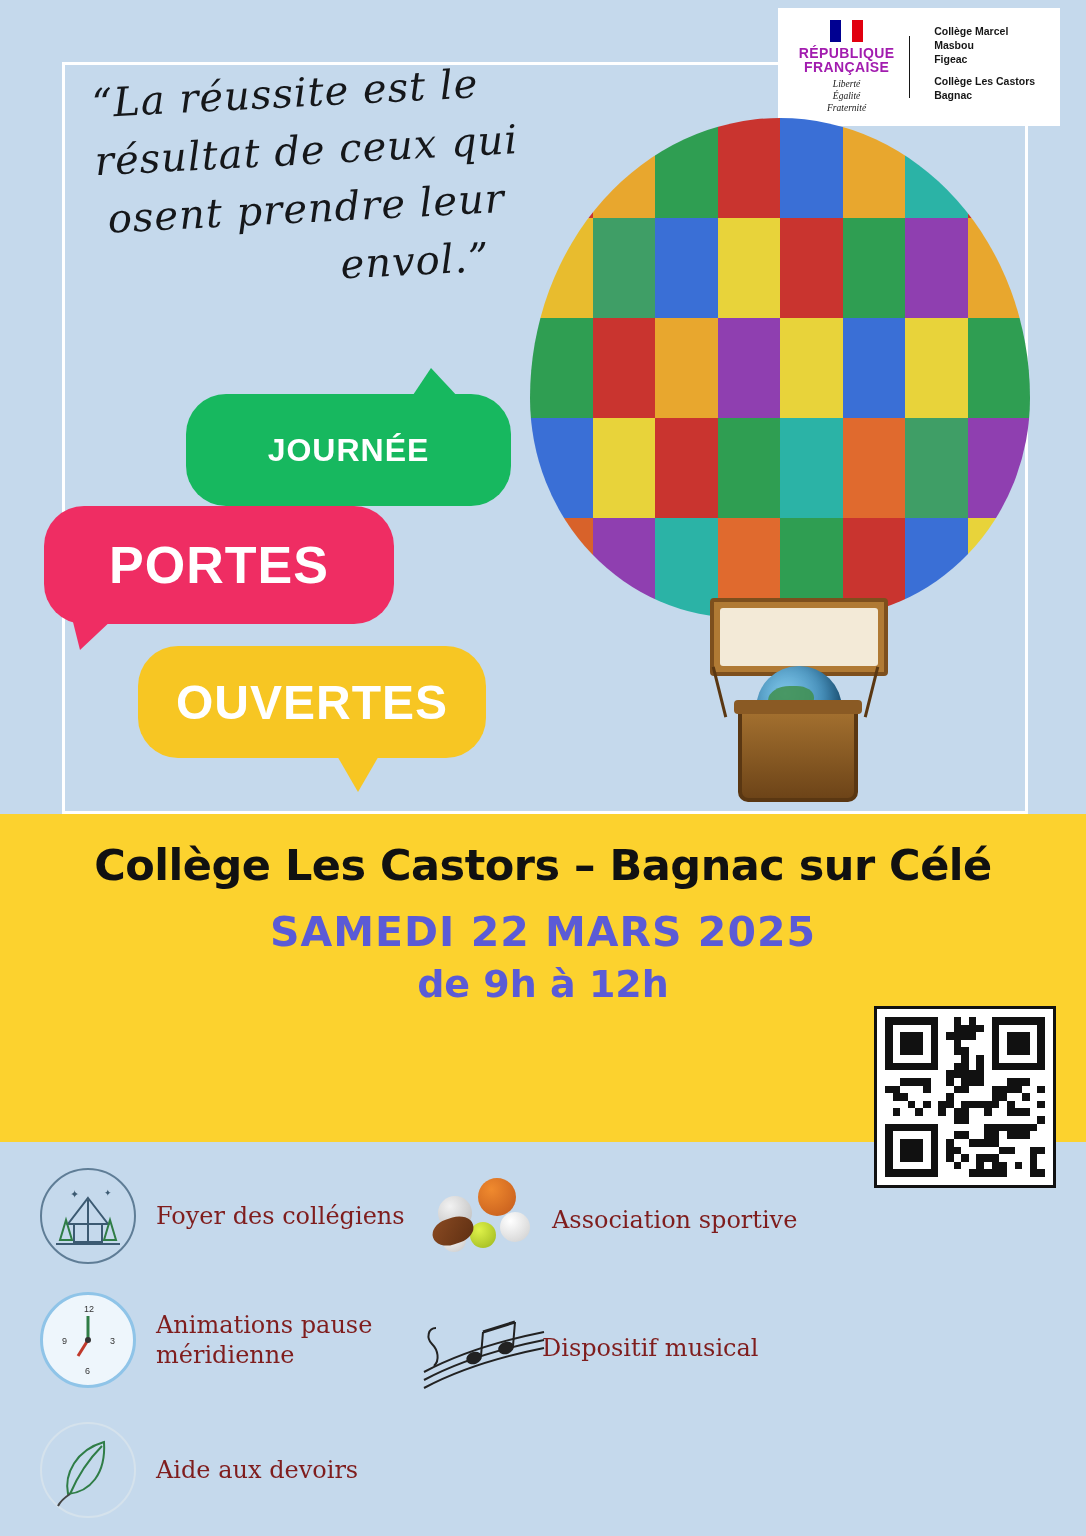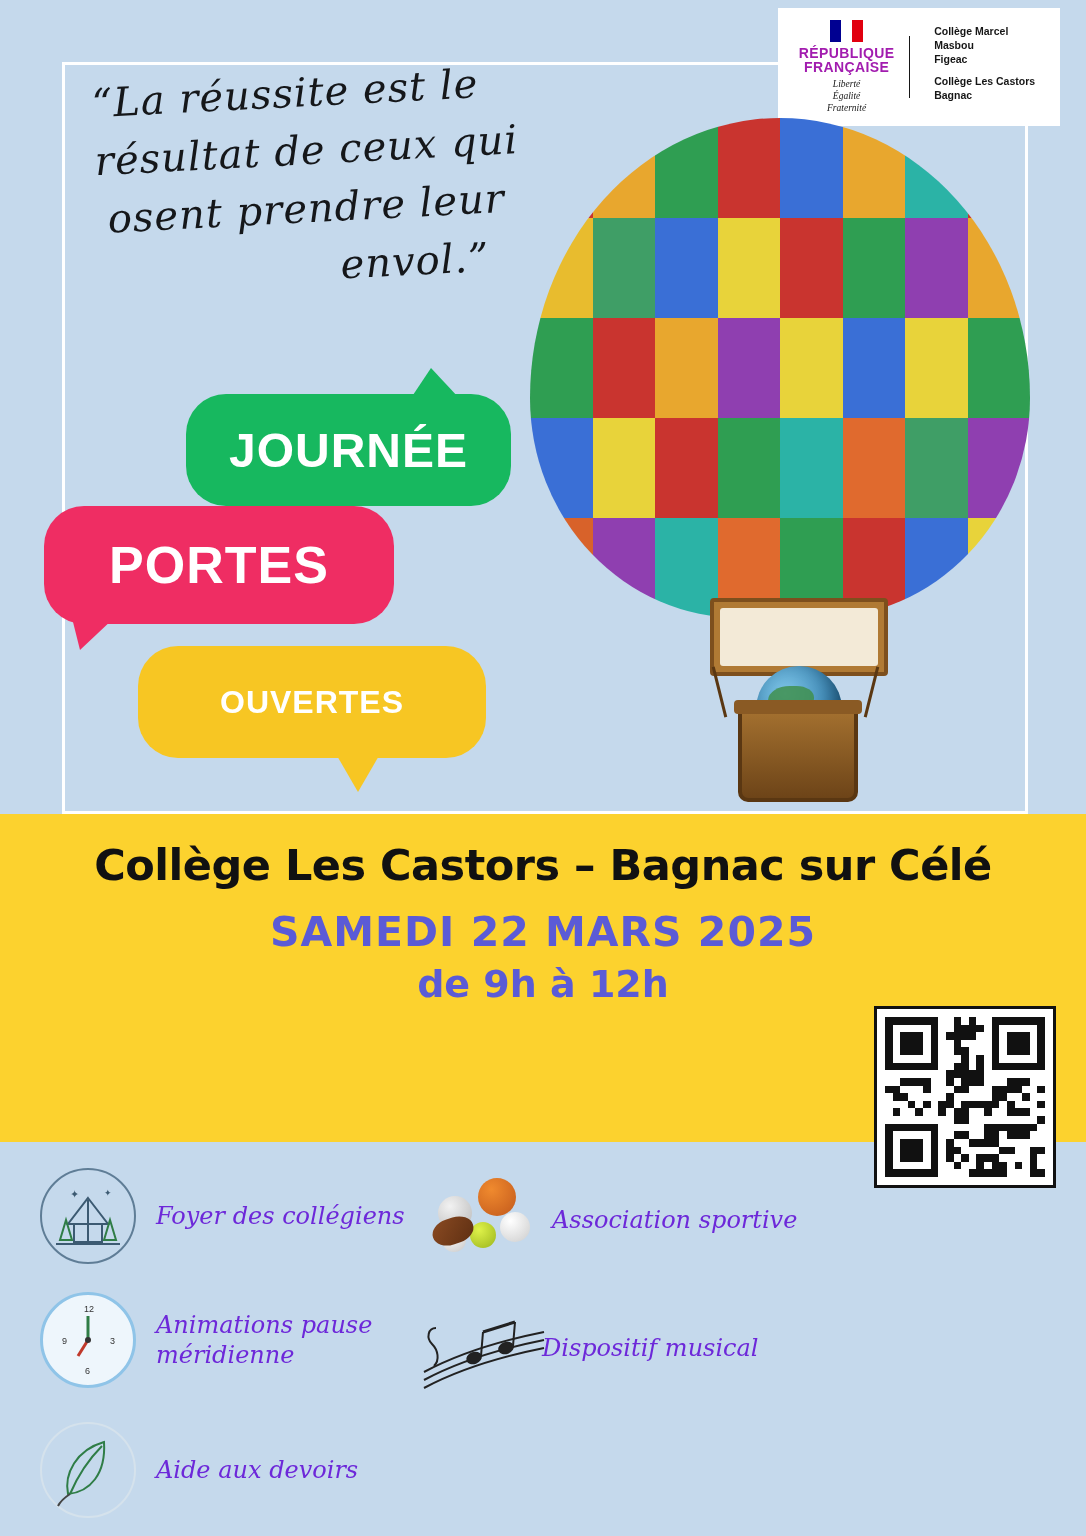--- a/index.html
+++ b/index.html
@@ -115,21 +115,21 @@
   }
   .bubble::after {
     content: "";
     position: absolute;
     width: 0; height: 0;
   }
   .bubble-1 {
     left: 186px; top: 394px;
     width: 325px; height: 112px;
     background: #17b85f;
-    font-size: 48px;
+    font-size: 32px;
   }
   .bubble-1::after {
     right: 52px; top: -26px;
     border-left: 20px solid transparent;
     border-right: 28px solid transparent;
     border-bottom: 30px solid #17b85f;
   }
   .bubble-2 {
     left: 44px; top: 506px;
     width: 350px; height: 118px;
@@ -139,21 +139,21 @@
   .bubble-2::after {
     left: 28px; bottom: -26px;
     border-left: 8px solid transparent;
     border-right: 34px solid transparent;
     border-top: 32px solid #ef2d63;
   }
   .bubble-3 {
     left: 138px; top: 646px;
     width: 348px; height: 112px;
     background: #f7c623;
-    font-size: 32px;
+    font-size: 48px;
   }
   .bubble-3::after {
     left: 198px; bottom: -34px;
     border-left: 22px solid transparent;
     border-right: 22px solid transparent;
     border-top: 38px solid #f7c623;
   }
 
   
   .balloon-wrap {
@@ -297,23 +297,22 @@
   }
   .feat .ic {
     width: 108px;
     height: 100px;
     flex: 0 0 108px;
     position: relative;
   }
   .feat .lbl {
     font-family: "DejaVu Serif", serif;
     font-size: 24px;
-    color: #6d28d9;
+    color: #7f1d1d;
     line-height: 1.25;
-    font-style: italic;
   }
   .feat .lbl.center { text-align: left; }
   .f1 { left: 34px;  top: 16px;  }
   .f2 { left: 430px; top: 20px;  }
   .f3 { left: 34px;  top: 140px; }
   .f4 { left: 420px; top: 148px; }
   .f5 { left: 34px;  top: 270px; }
   .f6 { left: 460px; top: 268px; }
 
   .circle-ic {

